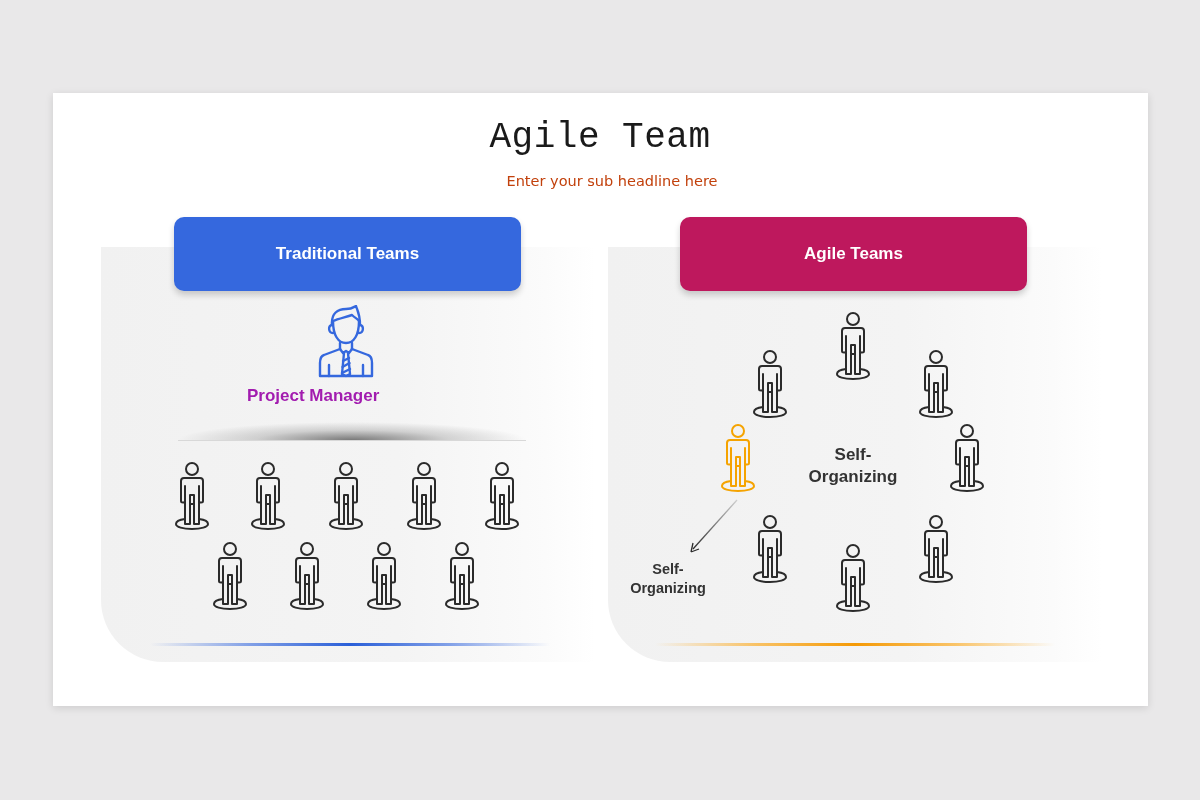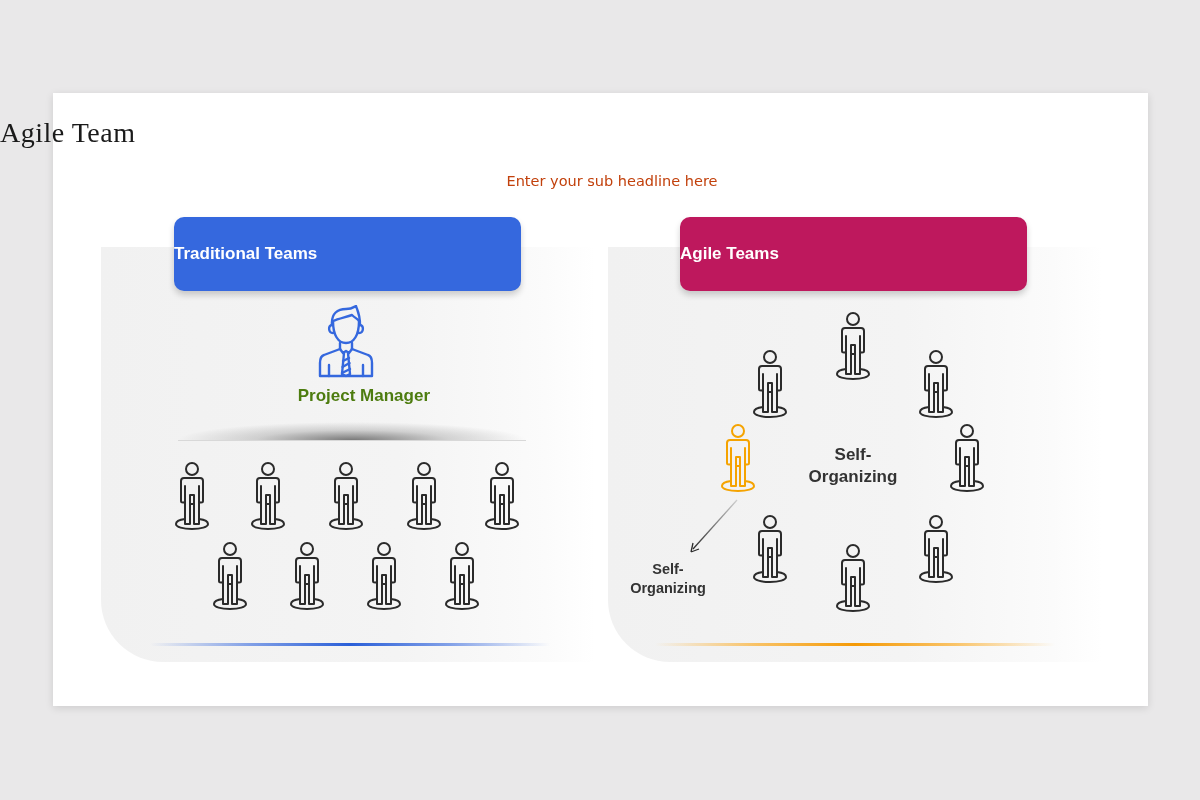--- a/index.html
+++ b/index.html
@@ -1,31 +1,31 @@
 <!DOCTYPE html>
 <html><head>
 <meta charset="utf-8">
 <style>
   html,body{margin:0;padding:0;}
   body{width:1200px;height:800px;background:#e9e8e9;position:relative;overflow:hidden;font-family:"Liberation Sans",sans-serif;}
   .slide{position:absolute;left:53px;top:93px;width:1095px;height:613px;background:#fff;box-shadow:0 2px 8px rgba(0,0,0,0.12);}
-  .title{position:absolute;left:0;width:1200px;top:117px;font-size:28px;color:#1a1a1a;font-family:Liberation Serif, serif;letter-spacing:0.5px;}
+  .title{position:absolute;left:0;width:1200px;top:117px;text-align:center;font-size:36px;color:#1a1a1a;font-family:Liberation Mono, monospace;letter-spacing:0.5px;}
   .subtitle{position:absolute;left:0;width:1200px;top:173px;text-align:center;font-size:14.5px;color:#c2410c;font-family:"DejaVu Sans",sans-serif;margin-left:12px;}
   .panel{position:absolute;top:247px;width:494px;height:415px;border-radius:0 0 0 62px;
     background:linear-gradient(90deg,#f1f1f1 0%,#f4f4f4 60%,#fbfbfb 90%,#ffffff 100%);}
   .panel.left{left:101px;}
   .panel.right{left:608px;}
   .header-btn{position:absolute;top:217px;width:347px;height:74px;border-radius:10px;color:#fff;font-weight:bold;font-size:17px;
-    display:flex;align-items:center;box-shadow:0 4px 6px rgba(0,0,0,0.18);}
+    display:flex;align-items:center;justify-content:center;box-shadow:0 4px 6px rgba(0,0,0,0.18);}
   .header-btn.blue{left:174px;background:#3568de;}
   .header-btn.orange{left:680px;background:#be185d;}
   .bar{position:absolute;top:643px;height:3px;width:400px;}
   .bar.blue{left:150px;background:linear-gradient(90deg,rgba(53,104,222,0) 0%,rgba(53,104,222,0.6) 25%,#2a5fd8 50%,rgba(53,104,222,0.6) 75%,rgba(53,104,222,0) 100%);}
   .bar.orange{left:655px;background:linear-gradient(90deg,rgba(252,162,10,0) 0%,rgba(252,162,10,0.6) 25%,#f59a06 50%,rgba(252,162,10,0.6) 75%,rgba(252,162,10,0) 100%);}
-  .pm-label{position:absolute;left:230px;width:200px;top:385px;text-align:right;font-weight:bold;font-size:17px;color:#4d7c0f;line-height:21px;}
+  .pm-label{position:absolute;left:247px;width:200px;top:385px;text-align:left;font-weight:bold;font-size:17px;color:#a21caf;line-height:21px;}
   .shade{position:absolute;left:178px;top:422px;width:348px;height:18px;
     background:radial-gradient(ellipse 50% 100% at 50% 100%,rgba(80,80,80,0.75) 0%,rgba(140,140,140,0.35) 55%,rgba(255,255,255,0) 100%);
     border-bottom:1px solid #d8d8d8;}
   .person{position:absolute;width:36px;height:70px;}
   .center-label{position:absolute;left:795px;width:116px;top:444px;text-align:center;font-weight:bold;font-size:17px;color:#333;line-height:22px;}
   .side-label{position:absolute;left:620px;width:96px;top:560px;text-align:center;font-weight:bold;font-size:14.5px;color:#333;line-height:19px;}
   .arrow{position:absolute;left:685px;top:497px;}
   .pm-icon{position:absolute;left:316px;top:305px;}
 </style>
 </head>

